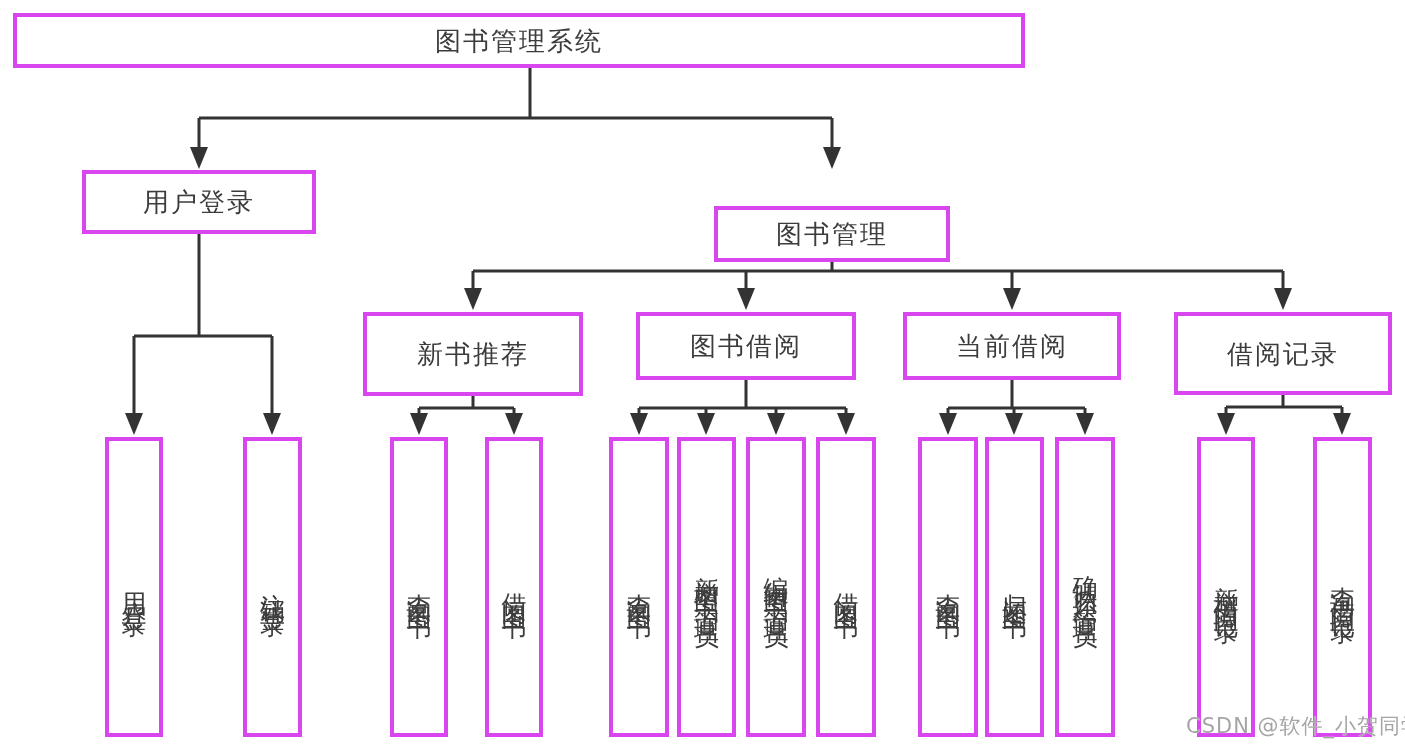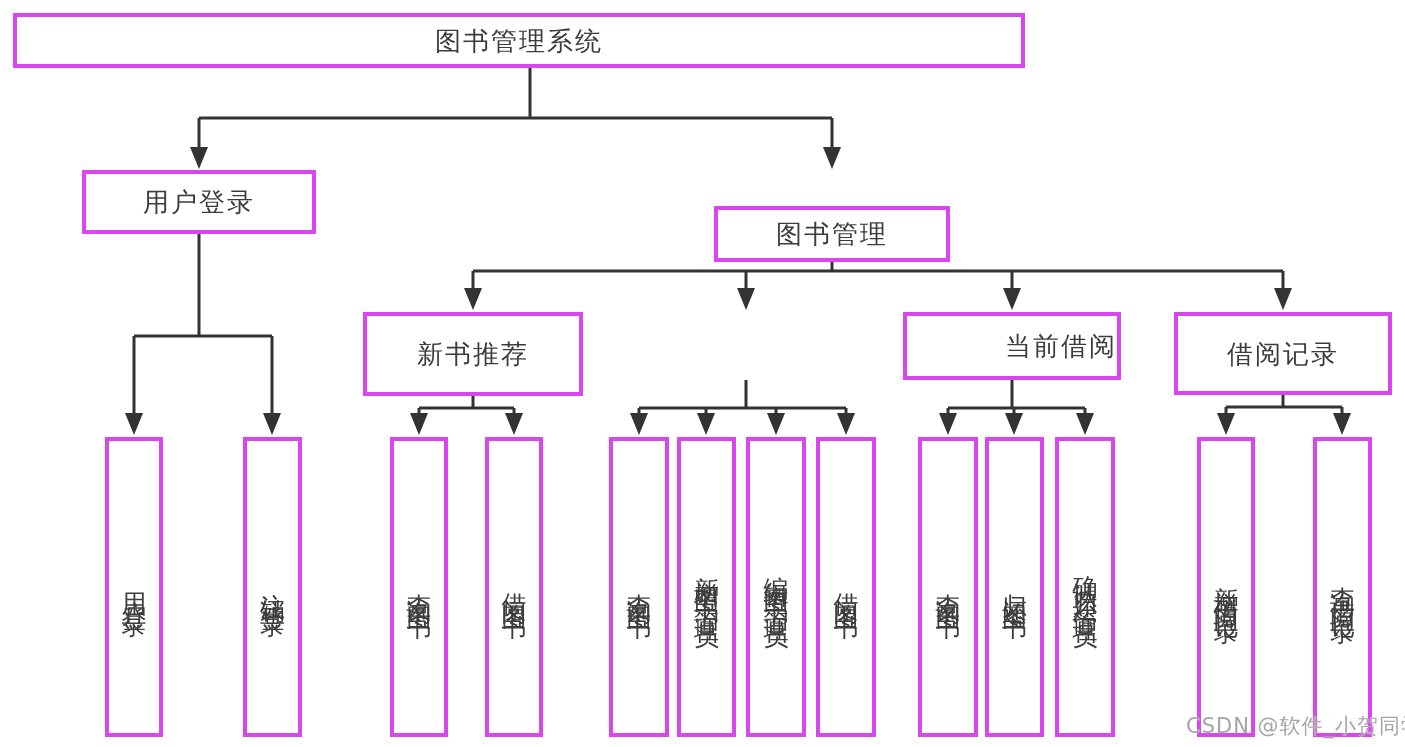--- a/index.html
+++ b/index.html
@@ -98,21 +98,24 @@
   <div class="box" style="left:82px; top:170px; width:234px; height:64px;">
     <span class="h-label">用户登录</span>
   </div>
   <div class="box" style="left:714px; top:170px; width:236px; height:56px;margin-top:36px;">
     <span class="h-label">图书管理</span>
   </div>
 
   <div class="box" style="left:363px; top:312px; width:220px; height:84px;">
     <span class="h-label">新书推荐</span>
   </div>
-  <div class="box" style="left:903px; top:312px; width:218px; height:68px;justify-content:flex-end;">
+  <div class="box" style="left:636px; top:312px; width:220px; height:68px;">
+    <span class="h-label">图书借阅</span>
+  </div>
+  <div class="box" style="left:903px; top:312px; width:218px; height:68px;">
     <span class="h-label">当前借阅</span>
   </div>
   <div class="box" style="left:1174px; top:312px; width:218px; height:83px;">
     <span class="h-label">借阅记录</span>
   </div>
 
   <div class="box" style="left:105px; top:437px; width:58px; height:300px;">
     <span class="v-label">用户登录</span>
   </div>
   <div class="box" style="left:243px; top:437px; width:59px; height:300px;">

